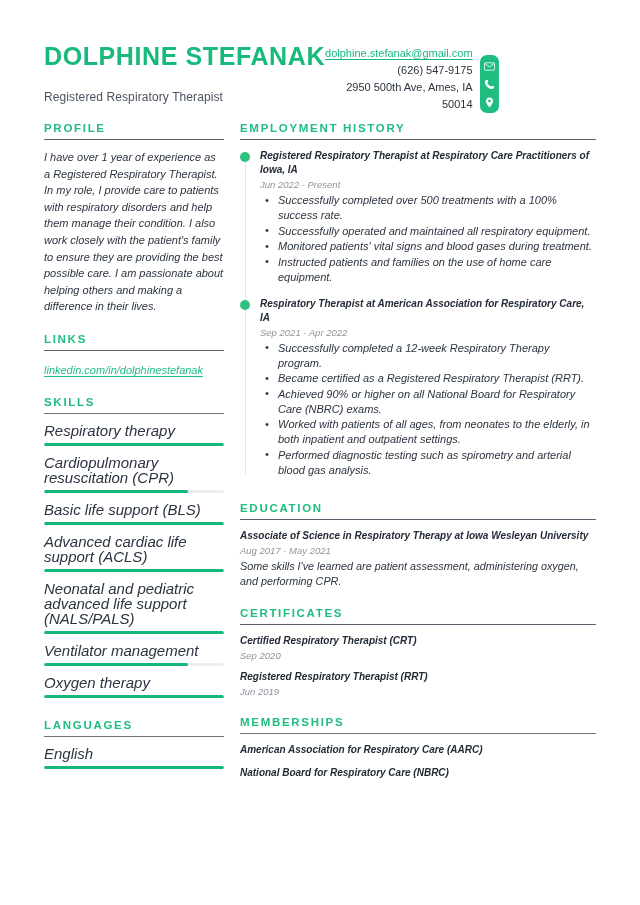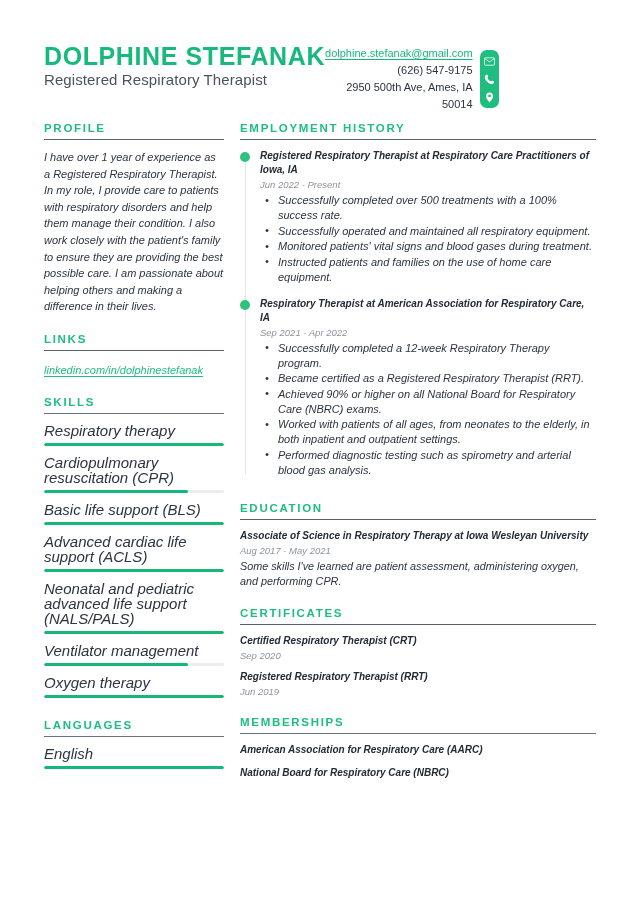--- a/index.html
+++ b/index.html
@@ -32,29 +32,29 @@
   }
   .name {
     font-size: 25px;
     font-weight: bold;
     letter-spacing: 0.6px;
     color: #17b97c;
     line-height: 1.12;
     white-space: nowrap;
   }
   .job-title {
-    font-size: 15px;
+    font-size: 12px;
     color: #4a5260;
-    margin-top: 1px;
+    margin-top: 20px;
     letter-spacing: 0.1px;
   }
 
   .contact-wrap {
     display: flex;
-    align-items: center;
+    align-items: flex-end;
     gap: 7px;
     padding-top: 3px;
   }
   .contact-lines {
     text-align: right;
     font-size: 11px;
     line-height: 17px;
     color: #2b3440;
   }
   .contact-lines a,

